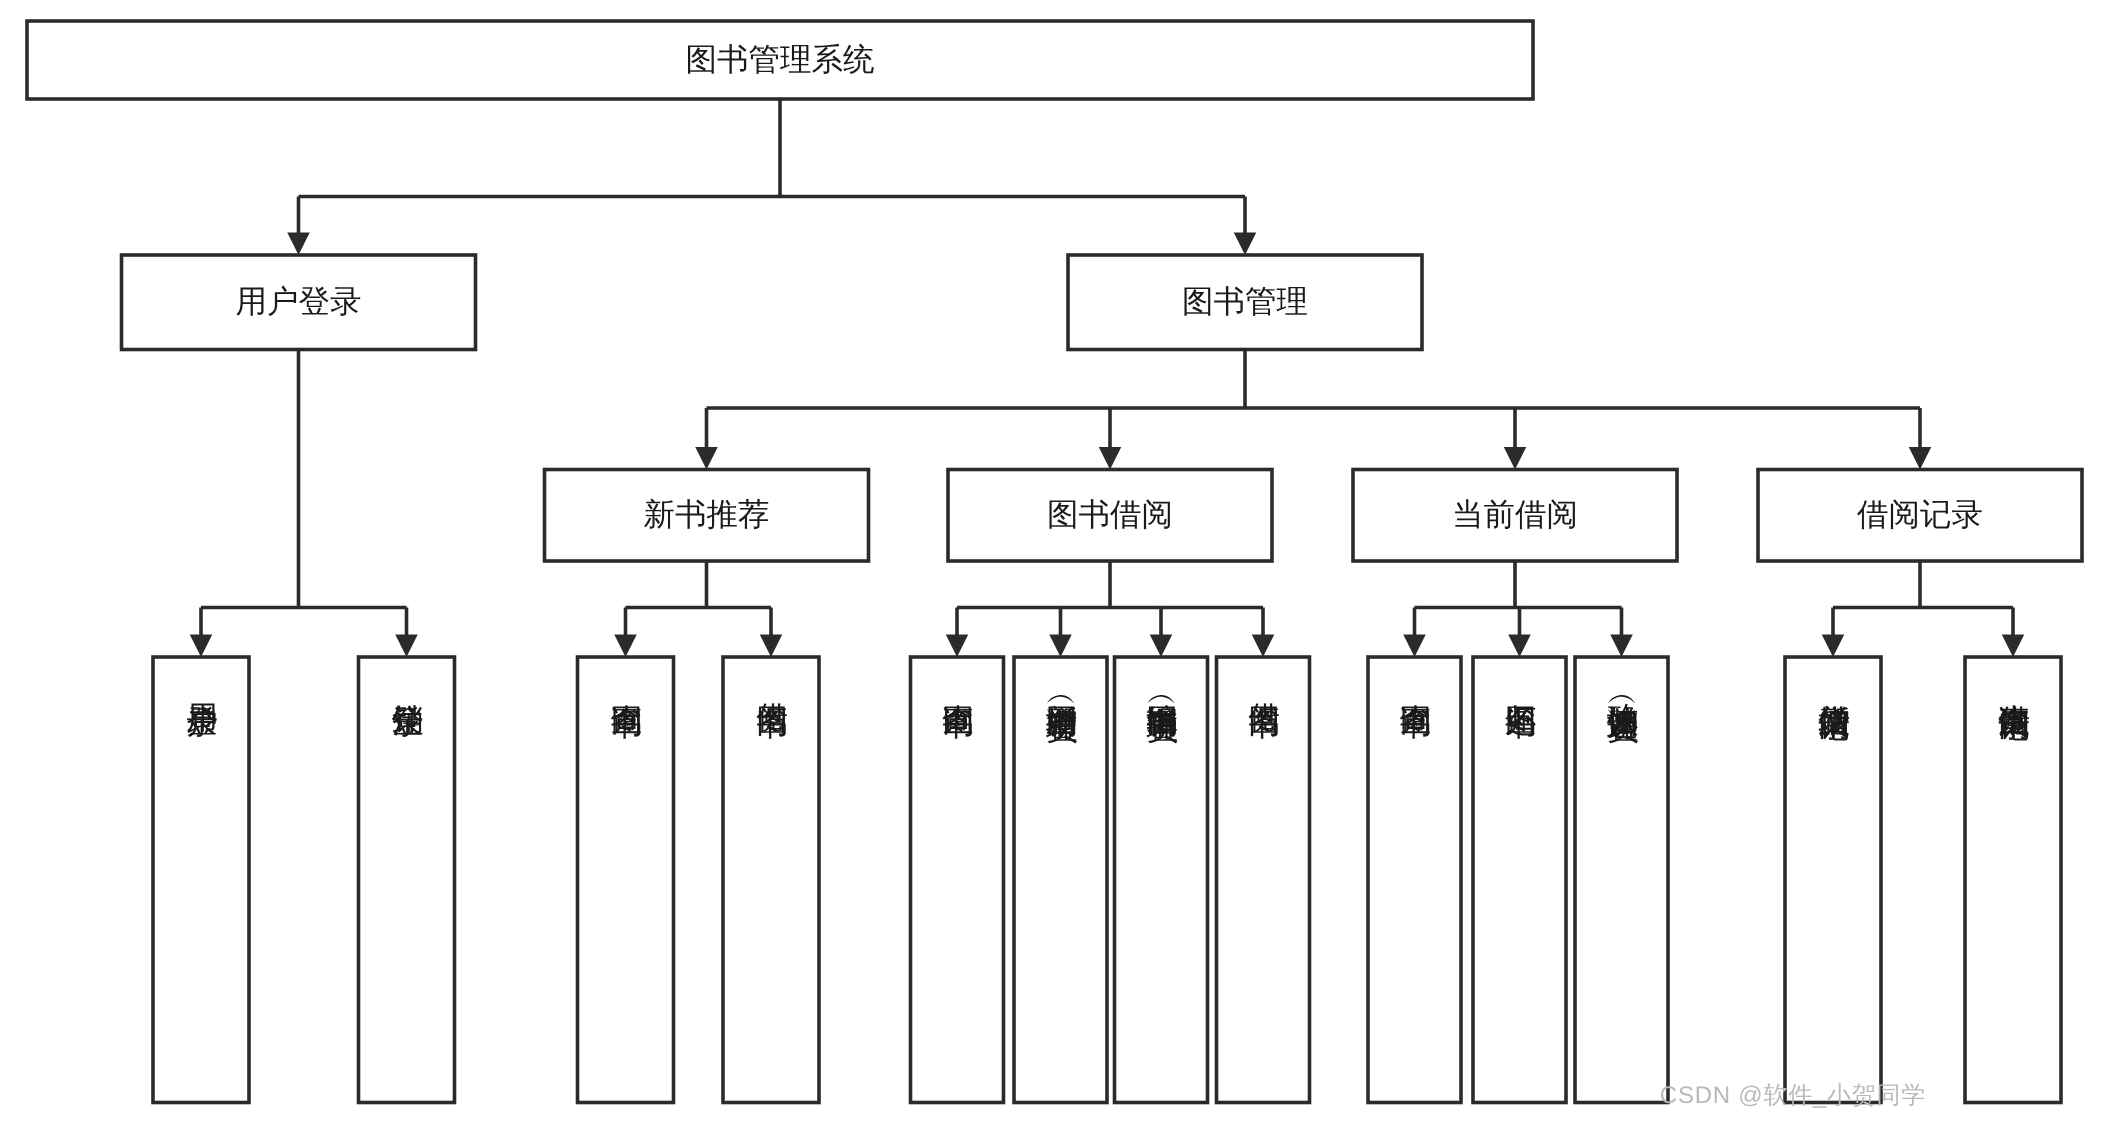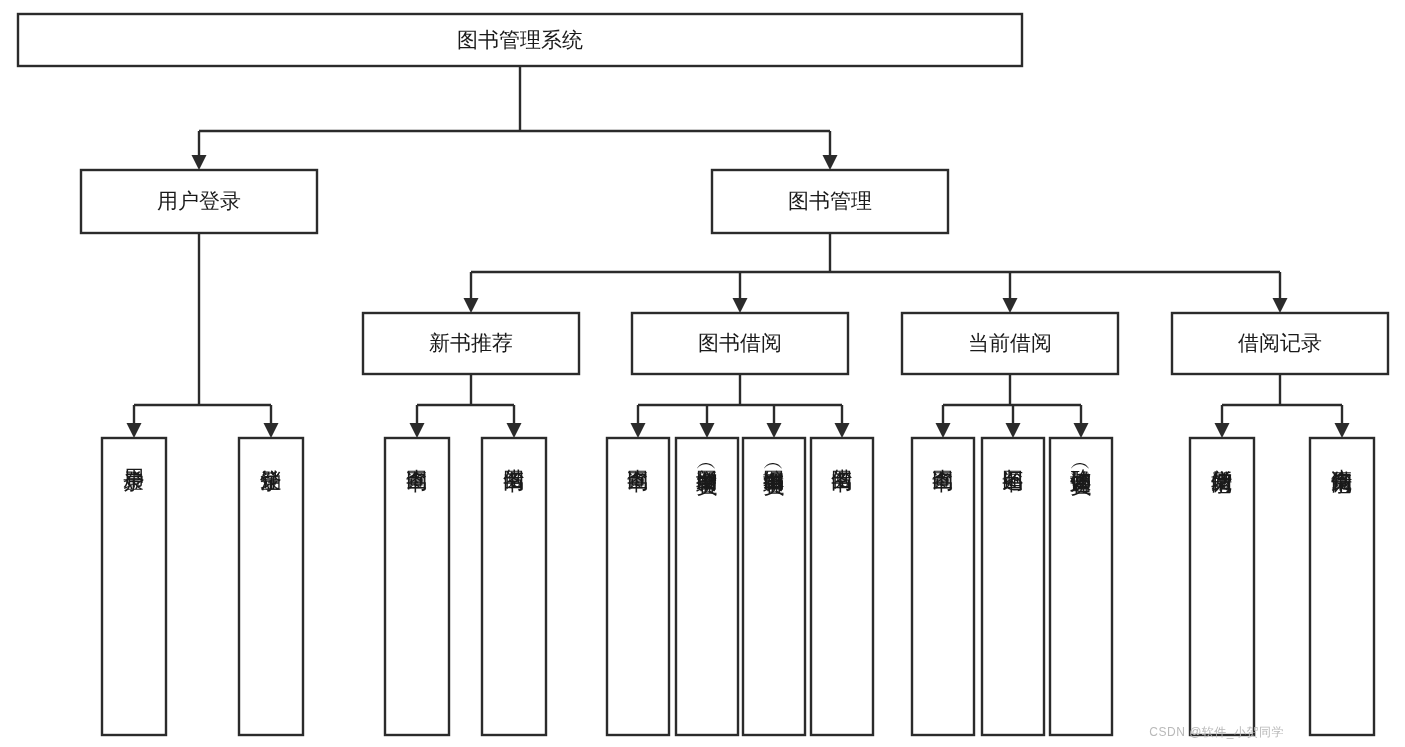--- a/index.html
+++ b/index.html
@@ -63,21 +63,21 @@
     pointer-events: none;
     display: flex;
     align-items: center;
     justify-content: flex-start;
   }
   .watermark {
     position: absolute;
     right: 12px;
     bottom: 6px;
     font-family: "Liberation Sans", "DejaVu Sans", sans-serif;
-    font-size: 12px;
+    font-size: 16px;
     color: #b9b9b9;
     letter-spacing: 0.5px;
     user-select: none;
   }
 </style>
 </head>
 <body>
 
 <div id="diagram-root">
 

